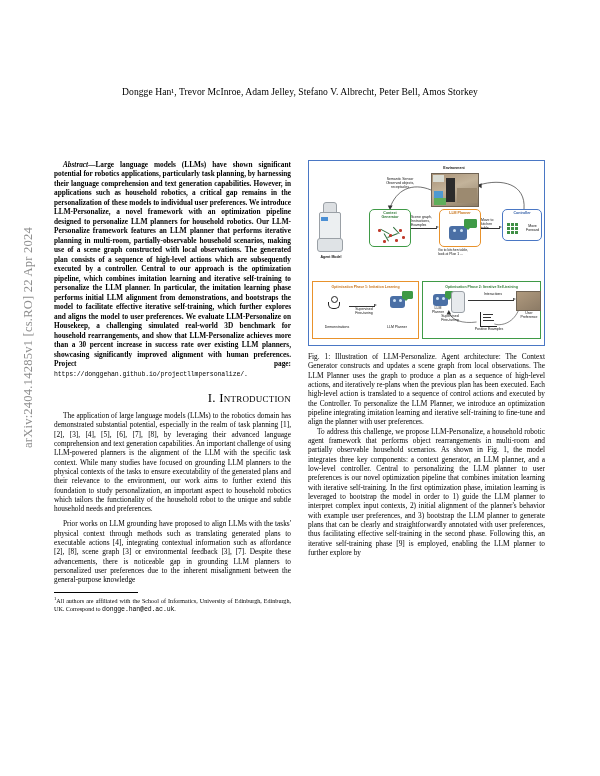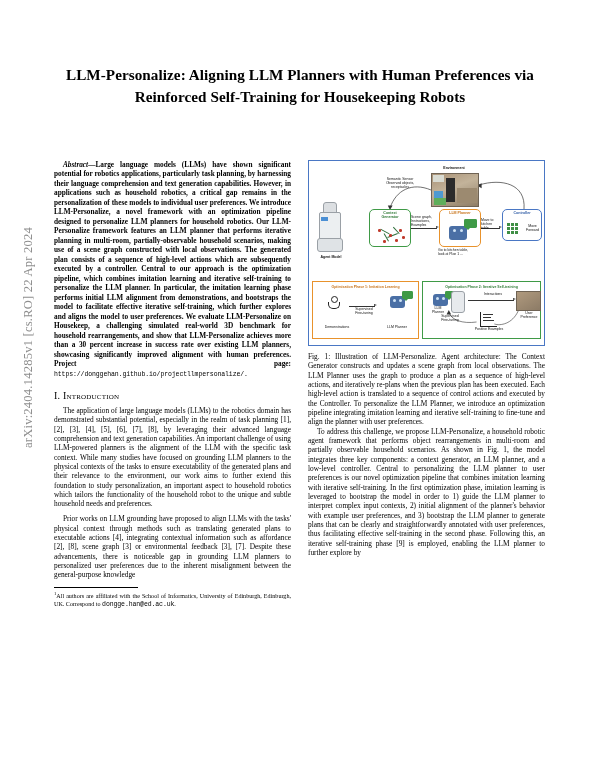--- a/index.html
+++ b/index.html
@@ -94,24 +94,24 @@
   }
   .mono {
     font-family: "Liberation Mono", "DejaVu Sans Mono", monospace;
     font-size: 6.5px;
     font-weight: normal;
     letter-spacing: -0.1px;
   }
 
   h2.section {
     margin: 11px 0 5px 0;
-    font-size: 10px;
+    font-size: 13px;
     font-weight: normal;
     font-variant: small-caps;
-    text-align: left;
+    text-align: right;
     letter-spacing: 0.2px;
   }
 
   
   #footnote-rule {
     margin-top: 7px;
     width: 84px;
     height: 0;
     border-top: 0.7px solid #000;
   }
@@ -252,21 +252,23 @@
               overflow:visible; pointer-events:none; }
 </style>
 </head>
 <body>
 
 <div id="arxiv-stamp">arXiv:2404.14285v1  [cs.RO]  22 Apr 2024</div>
 
 <div id="page">
 
   <div id="title-block">
-    <div id="paper-title">LLM-Personalize: Aligning LLM Planners with Human Preferences via Reinforced Self-Training for Housekeeping Robots</div>
+    <div id="author-line">
+      <span>Dongge Han¹, Trevor McInroe, Adam Jelley, Stefano V. Albrecht, Peter Bell, Amos Storkey</span>
+    </div>
   </div>
 
   <div id="columns">
 
     <div class="col">
 
       <p id="abstract-par" class="body"><span class="ab-head">Abstract—</span><span>Large language models (LLMs) have shown significant potential for robotics applications, particularly task planning, by harnessing their language comprehension and text generation capabilities. However, in applications such as household robotics, a critical gap remains in the personalization of these models to individual user preferences. We introduce LLM-Personalize, a novel framework with an optimization pipeline designed to personalize LLM planners for household robotics. Our LLM-Personalize framework features an LLM planner that performs iterative planning in multi-room, partially-observable household scenarios, making use of a scene graph constructed with local observations. The generated plan consists of a sequence of high-level actions which are subsequently executed by a controller. Central to our approach is the optimization pipeline, which combines imitation learning and iterative self-training to personalize the LLM planner. In particular, the imitation learning phase performs initial LLM alignment from demonstrations, and bootstraps the model to facilitate effective iterative self-training, which further explores and aligns the model to user preferences. We evaluate LLM-Personalize on Housekeep, a challenging simulated real-world 3D benchmark for household rearrangements, and show that LLM-Personalize achieves more than a 30 percent increase in success rate over existing LLM planners, showcasing significantly improved alignment with human preferences. Project page: </span><span class="mono">https://donggehan.github.io/projectllmpersonalize/.</span></p>
 
       <h2 class="section">I. Introduction</h2>
 

